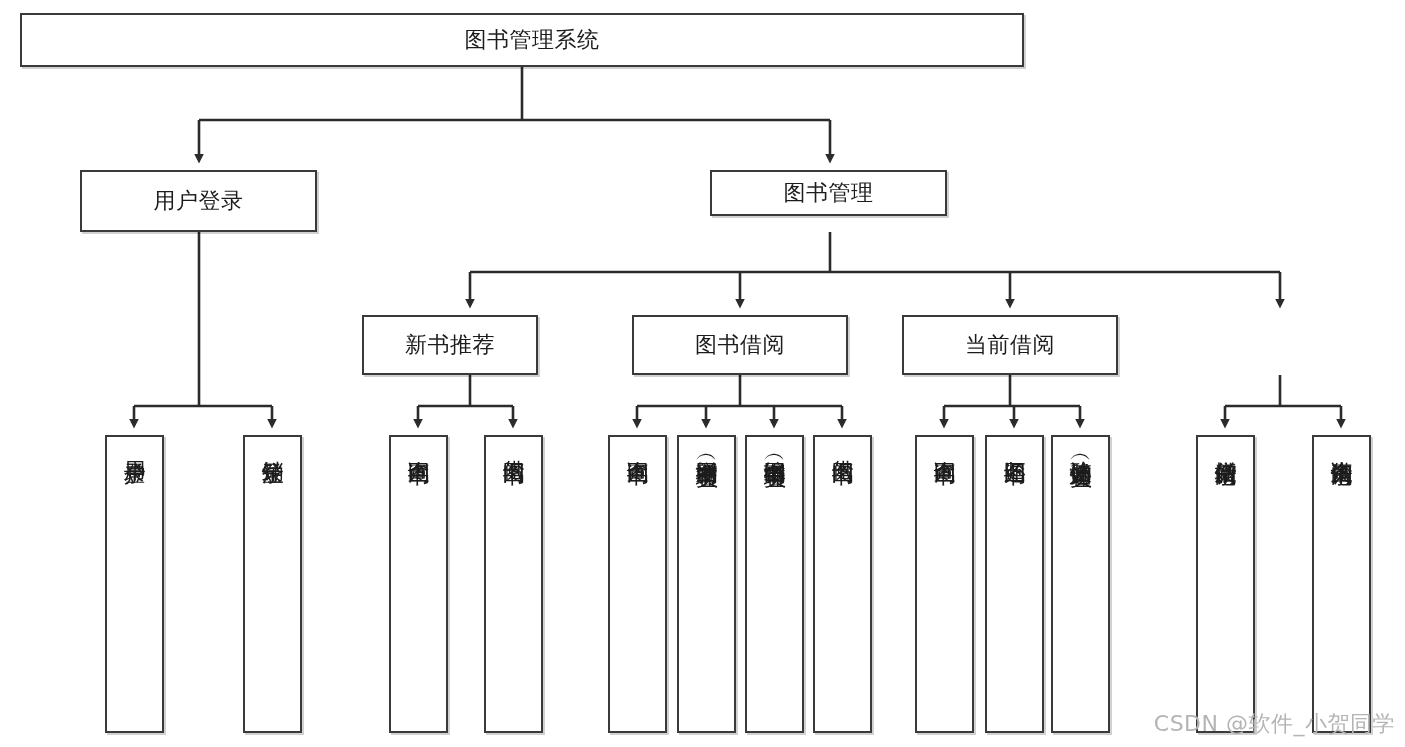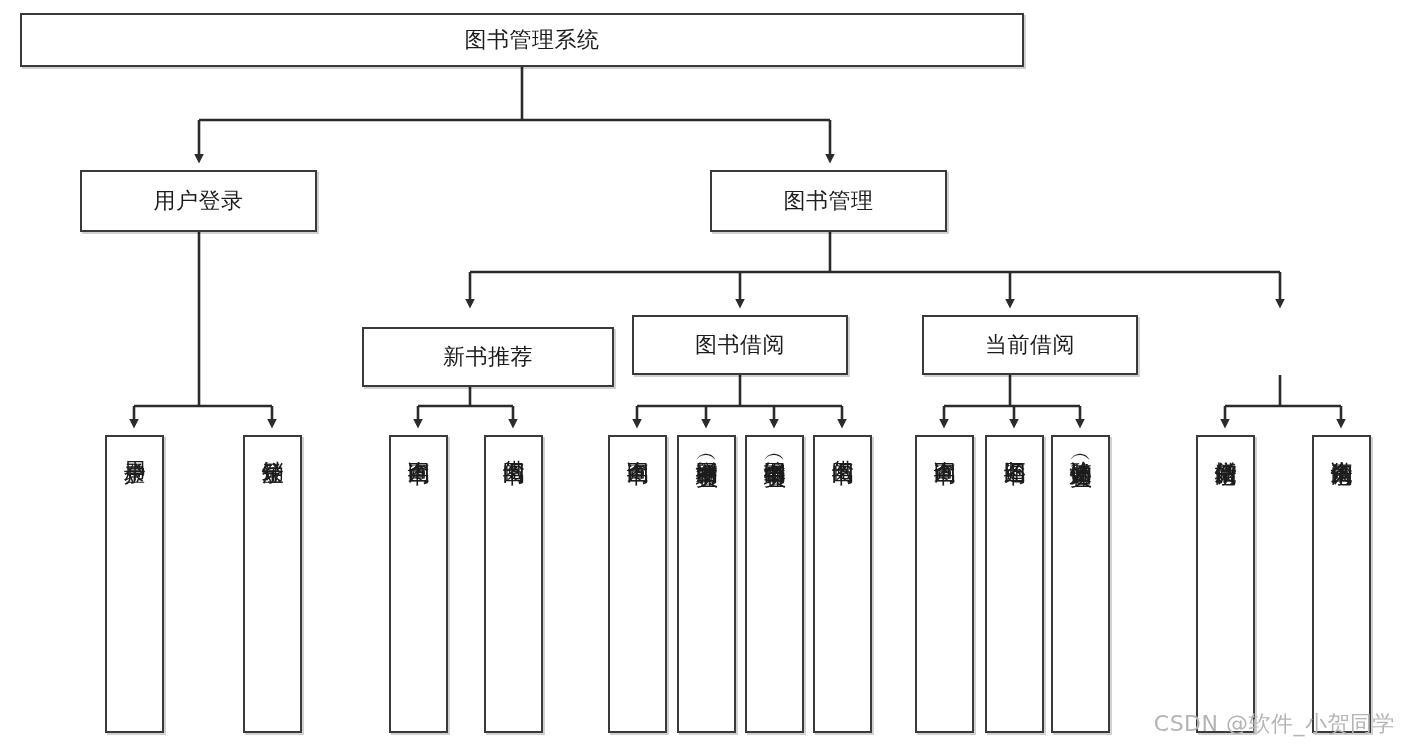--- a/index.html
+++ b/index.html
@@ -122,31 +122,31 @@
     </g>
   </svg>
 
   <div class="node horizontal" id="node-root" style="left: 20px; top: 13px; width: 1004px; height: 54px; padding-left: 20px;">
     <span class="node-label">图书管理系统</span>
   </div>
 
   <div class="node horizontal" id="node-l2-0" style="left: 80px; top: 170px; width: 237px; height: 62px;">
     <span class="node-label">用户登录</span>
   </div>
-  <div class="node horizontal" id="node-l2-1" style="left: 710px; top: 170px; width: 237px; height: 62px;">
+  <div class="node horizontal" id="node-l2-1" style="left: 710px; top: 170px; width: 237px; height: 46px;">
     <span class="node-label">图书管理</span>
   </div>
 
-  <div class="node horizontal" id="node-l3-0" style="left: 362px; top: 315px; width: 252px; height: 60px; margin-top: 12px;">
+  <div class="node horizontal" id="node-l3-0" style="left: 362px; top: 315px; width: 176px; height: 60px;">
     <span class="node-label">新书推荐</span>
   </div>
   <div class="node horizontal" id="node-l3-1" style="left: 632px; top: 315px; width: 216px; height: 60px; justify-content: center;">
     <span class="node-label">图书借阅</span>
   </div>
-  <div class="node horizontal" id="node-l3-2" style="left: 902px; top: 315px; width: 216px; height: 60px; margin-left: 20px;">
+  <div class="node horizontal" id="node-l3-2" style="left: 902px; top: 315px; width: 216px; height: 60px;">
     <span class="node-label">当前借阅</span>
   </div>
 
   <div class="node vertical" id="node-leaf-0" style="left: 105px; top: 435px; width: 59px; height: 298px;">
     <span class="node-label">用户登录</span>
   </div>
   <div class="node vertical" id="node-leaf-1" style="left: 243px; top: 435px; width: 59px; height: 298px;">
     <span class="node-label">注销登录</span>
   </div>
   <div class="node vertical" id="node-leaf-2" style="left: 389px; top: 435px; width: 59px; height: 298px;">

